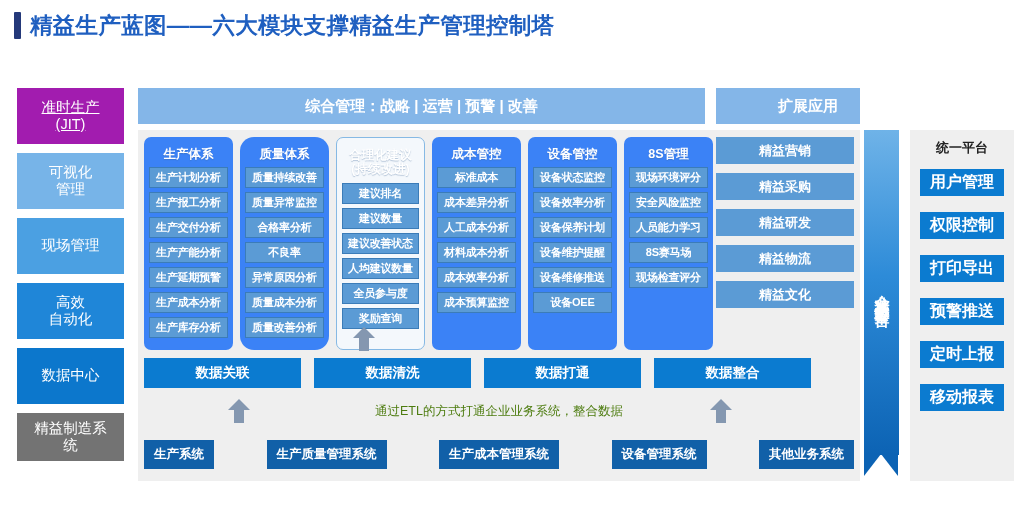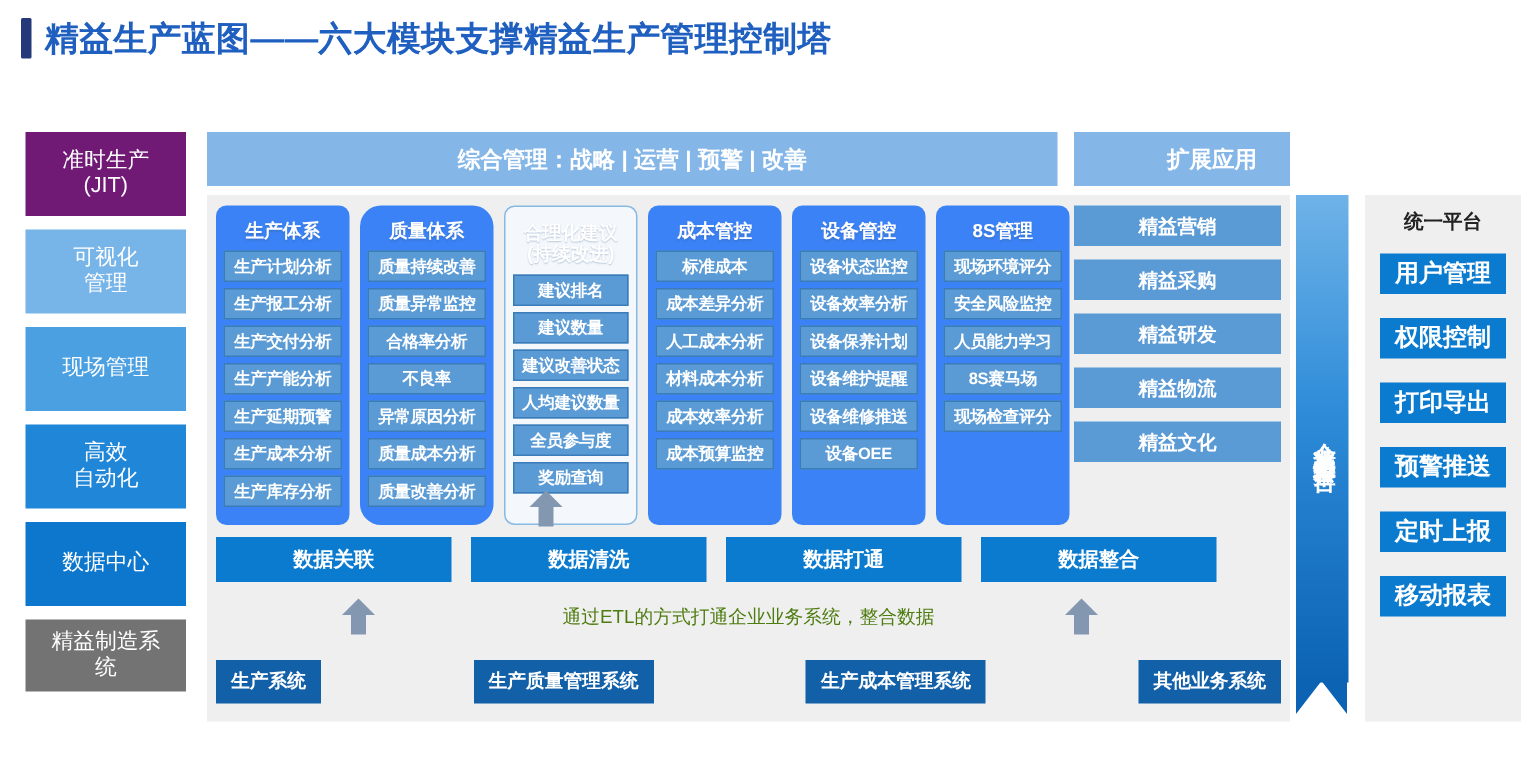--- a/index.html
+++ b/index.html
@@ -150,21 +150,21 @@
 <body>
 
 <div id="root">
 
   <div class="title-wrap">
     <div class="title-bar"></div>
     <div class="title-text">精益生产蓝图——六大模块支撑精益生产管理控制塔</div>
   </div>
 
   <div class="sidebar" id="sidebar">
-      <div class="side-item" style="background: #701a75; height: 56px;">
+      <div class="side-item" style="background: #a21caf; height: 56px; text-decoration: underline;">
         <div>
           <div>准时生产</div>
           <div>(JIT)</div>
         </div>
       </div>
       <div class="side-item" style="background: rgb(119, 180, 232); height: 56px;">
         <div>
           <div>可视化</div>
           <div>管理</div>
         </div>
@@ -299,20 +299,21 @@
   </div>
   <div class="arrow" style="left:710px; top:399px;">
     <div class="head"></div>
     <div class="tail"></div>
   </div>
 
   <div class="sys-row" id="sys-row">
       <div class="sys-item">生产系统</div>
       <div class="sys-item">生产质量管理系统</div>
       <div class="sys-item">生产成本管理系统</div>
+      <div class="sys-item">设备管理系统</div>
       <div class="sys-item">其他业务系统</div>
     </div>
 
   <div class="vbanner">
     <div class="body">企业精益生产管控平台</div>
     <div class="tip"></div>
   </div>
 
   <div class="uni">
     <div class="uni-title">统一平台</div>

